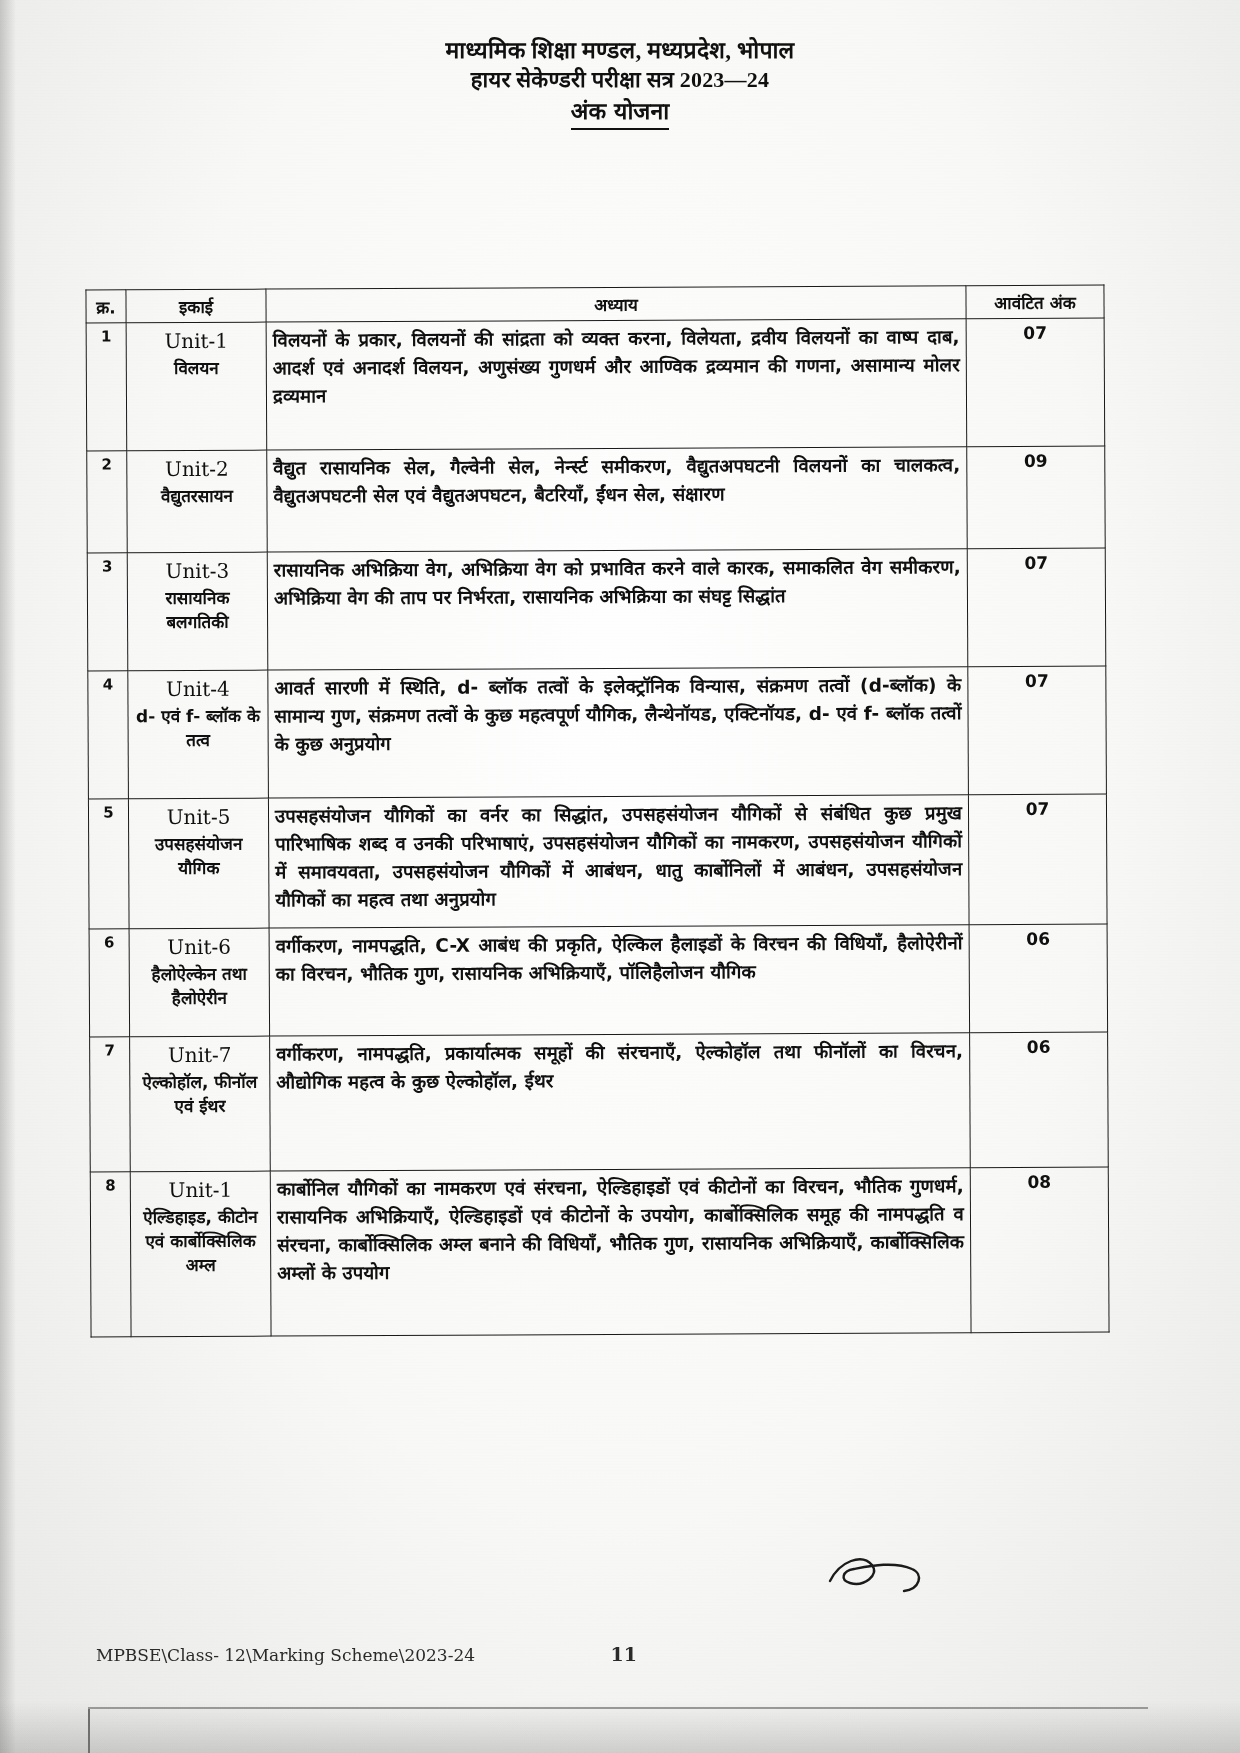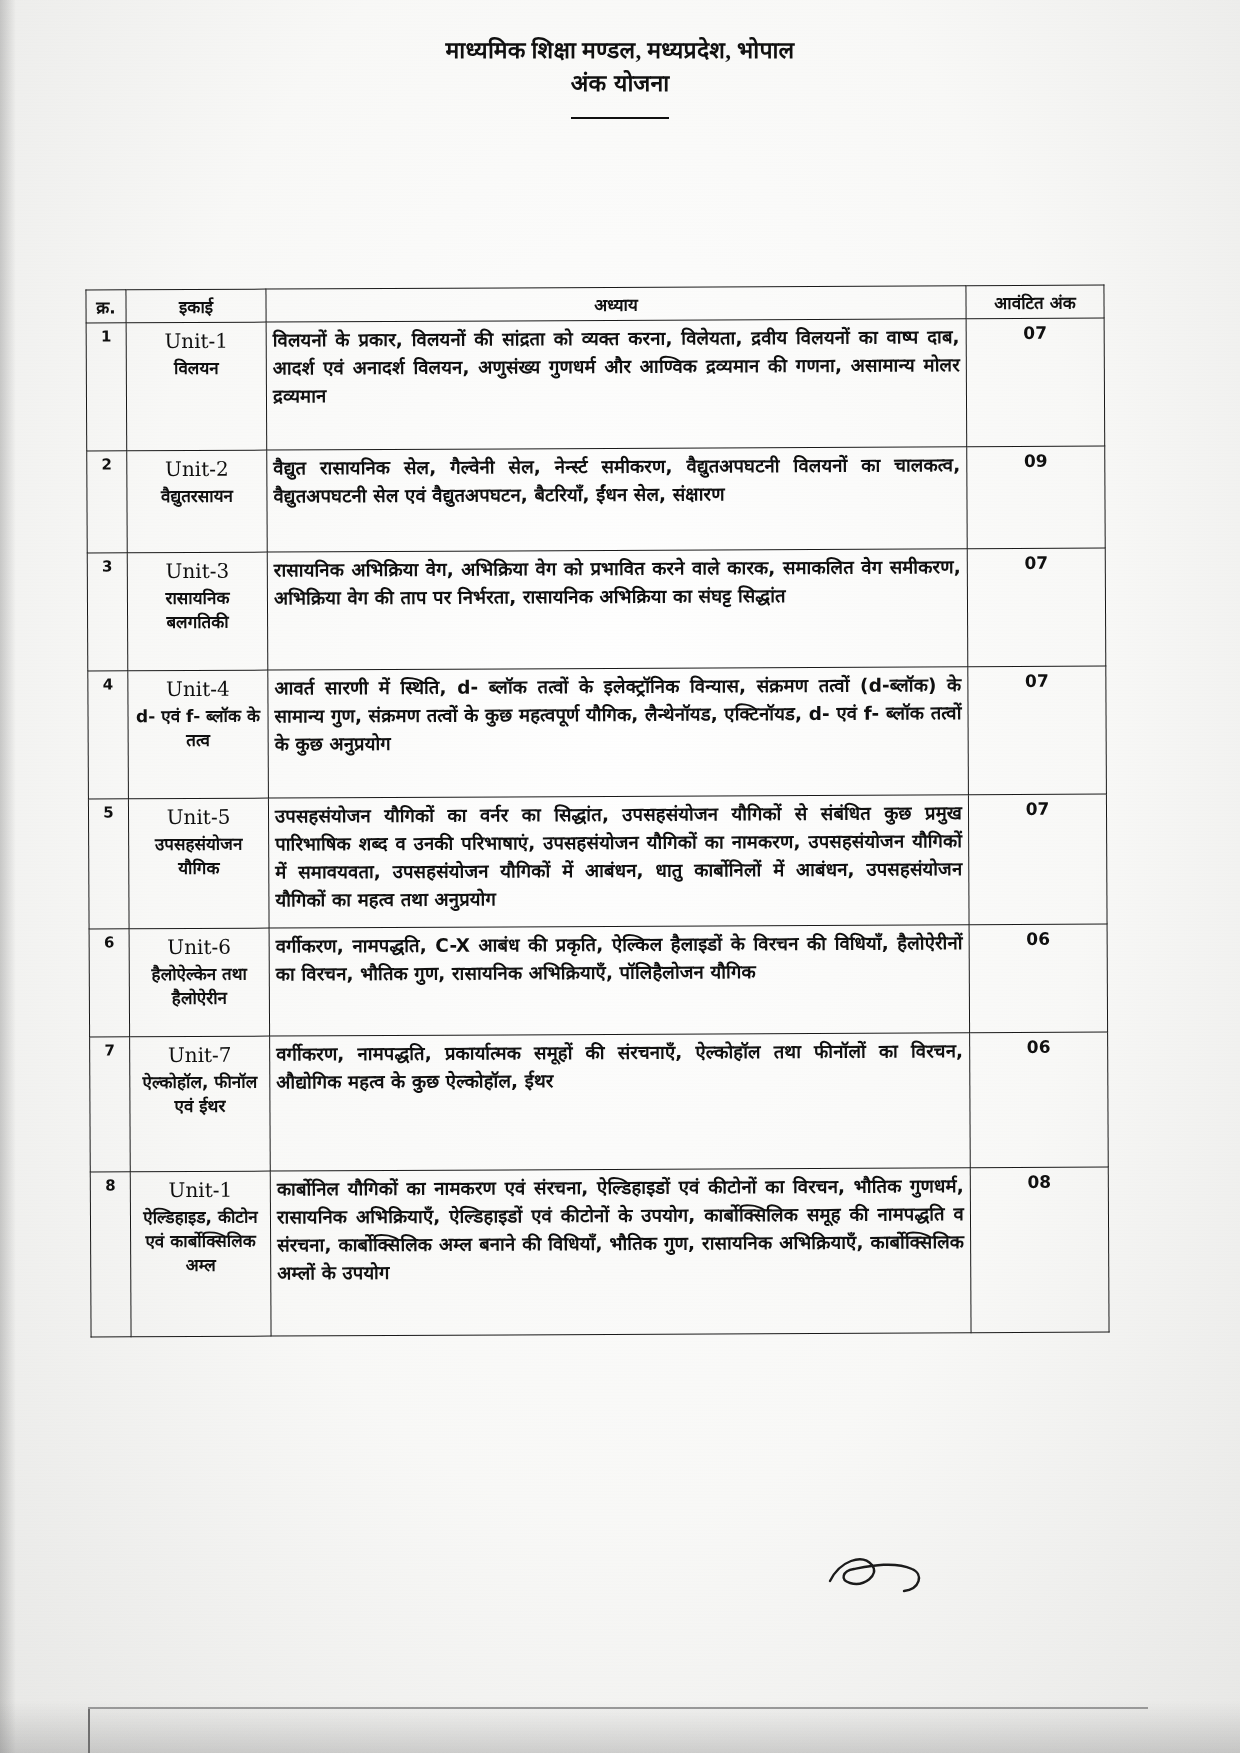--- a/index.html
+++ b/index.html
@@ -73,21 +73,21 @@
     font-family: Liberation Serif, serif;
   }
   .doc-header .h-line.small {
     font-size: 22px;
   }
   .doc-header .h-title {
     display: inline-block;
     font-weight: bold;
     font-size: 23px;
     border-bottom: 2px solid #101010;
-    padding-bottom: 18px;
+    padding-bottom: 1px;
     margin-top: 3px;
   }
 
   
   .meta {
     position: relative;
     height: 110px;
     margin-top: 22px;
   }
   .meta-left {
@@ -214,20 +214,21 @@
 </style>
 </head>
 <body>
 
 <div class="page">
 
   <div class="edge-left"></div>
 
   <div class="doc-header">
     <div class="h-line">माध्यमिक शिक्षा मण्डल, मध्यप्रदेश, भोपाल</div>
+    <div class="h-line small">हायर सेकेण्डरी परीक्षा सत्र 2023—24</div>
     <div><span class="h-title">अंक योजना</span></div>
   </div>
 
 
   <div class="table-wrap">
     <table class="scheme">
       <colgroup>
         <col class="c-sn">
           <col class="c-unit">
           <col class="c-chap">
@@ -324,19 +325,23 @@
         </tr>
 
       </tbody>
     </table>
   </div>
 
   <svg class="signature" viewBox="0 0 120 70">
     <path d="M10 38 C 20 18, 42 10, 52 22 C 60 32, 44 44, 30 40 C 20 37, 22 28, 34 26 C 50 23, 74 18, 92 26 C 104 31, 100 46, 84 48" fill="none" stroke="#1b1b1b" stroke-width="2.4" stroke-linecap="round"></path>
   </svg>
 
+  <div class="footer">
+    <span class="fpath">MPBSE\Class- 12\Marking Scheme\2023-24</span>
+    <span class="fpage">11</span>
+  </div>
 
   <div class="bottom-rule"></div>
   <div class="bottom-rule2"></div>
   <div class="edge-bottom"></div>
   <div class="scan-noise"></div>
 
 </div>
 
 </body></html>

